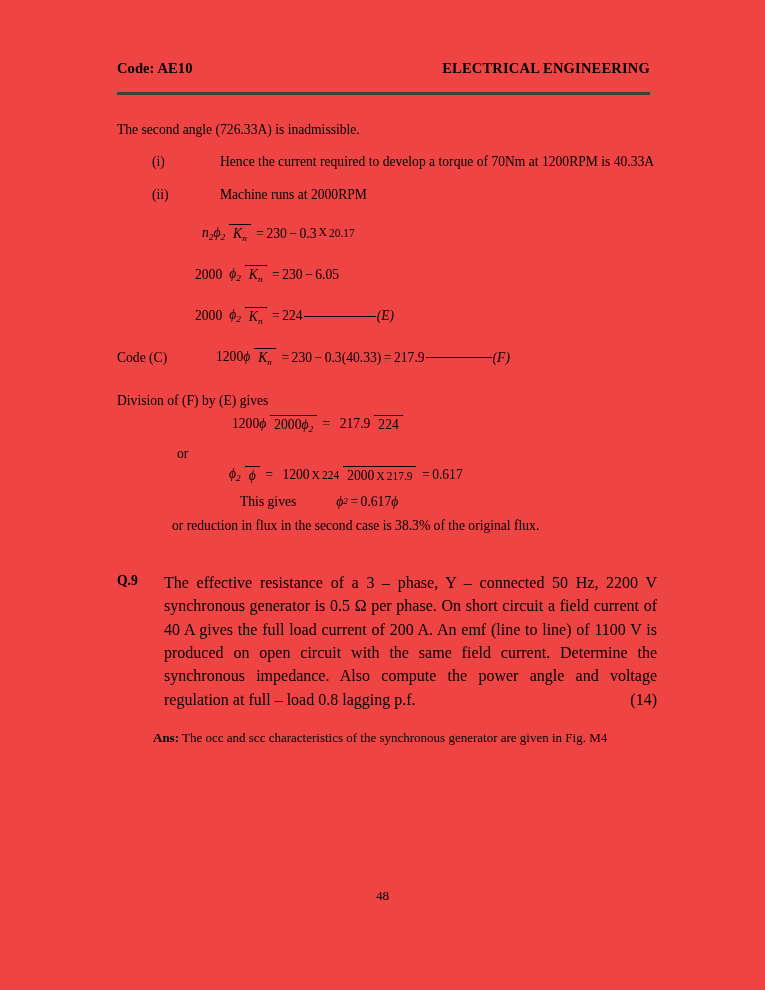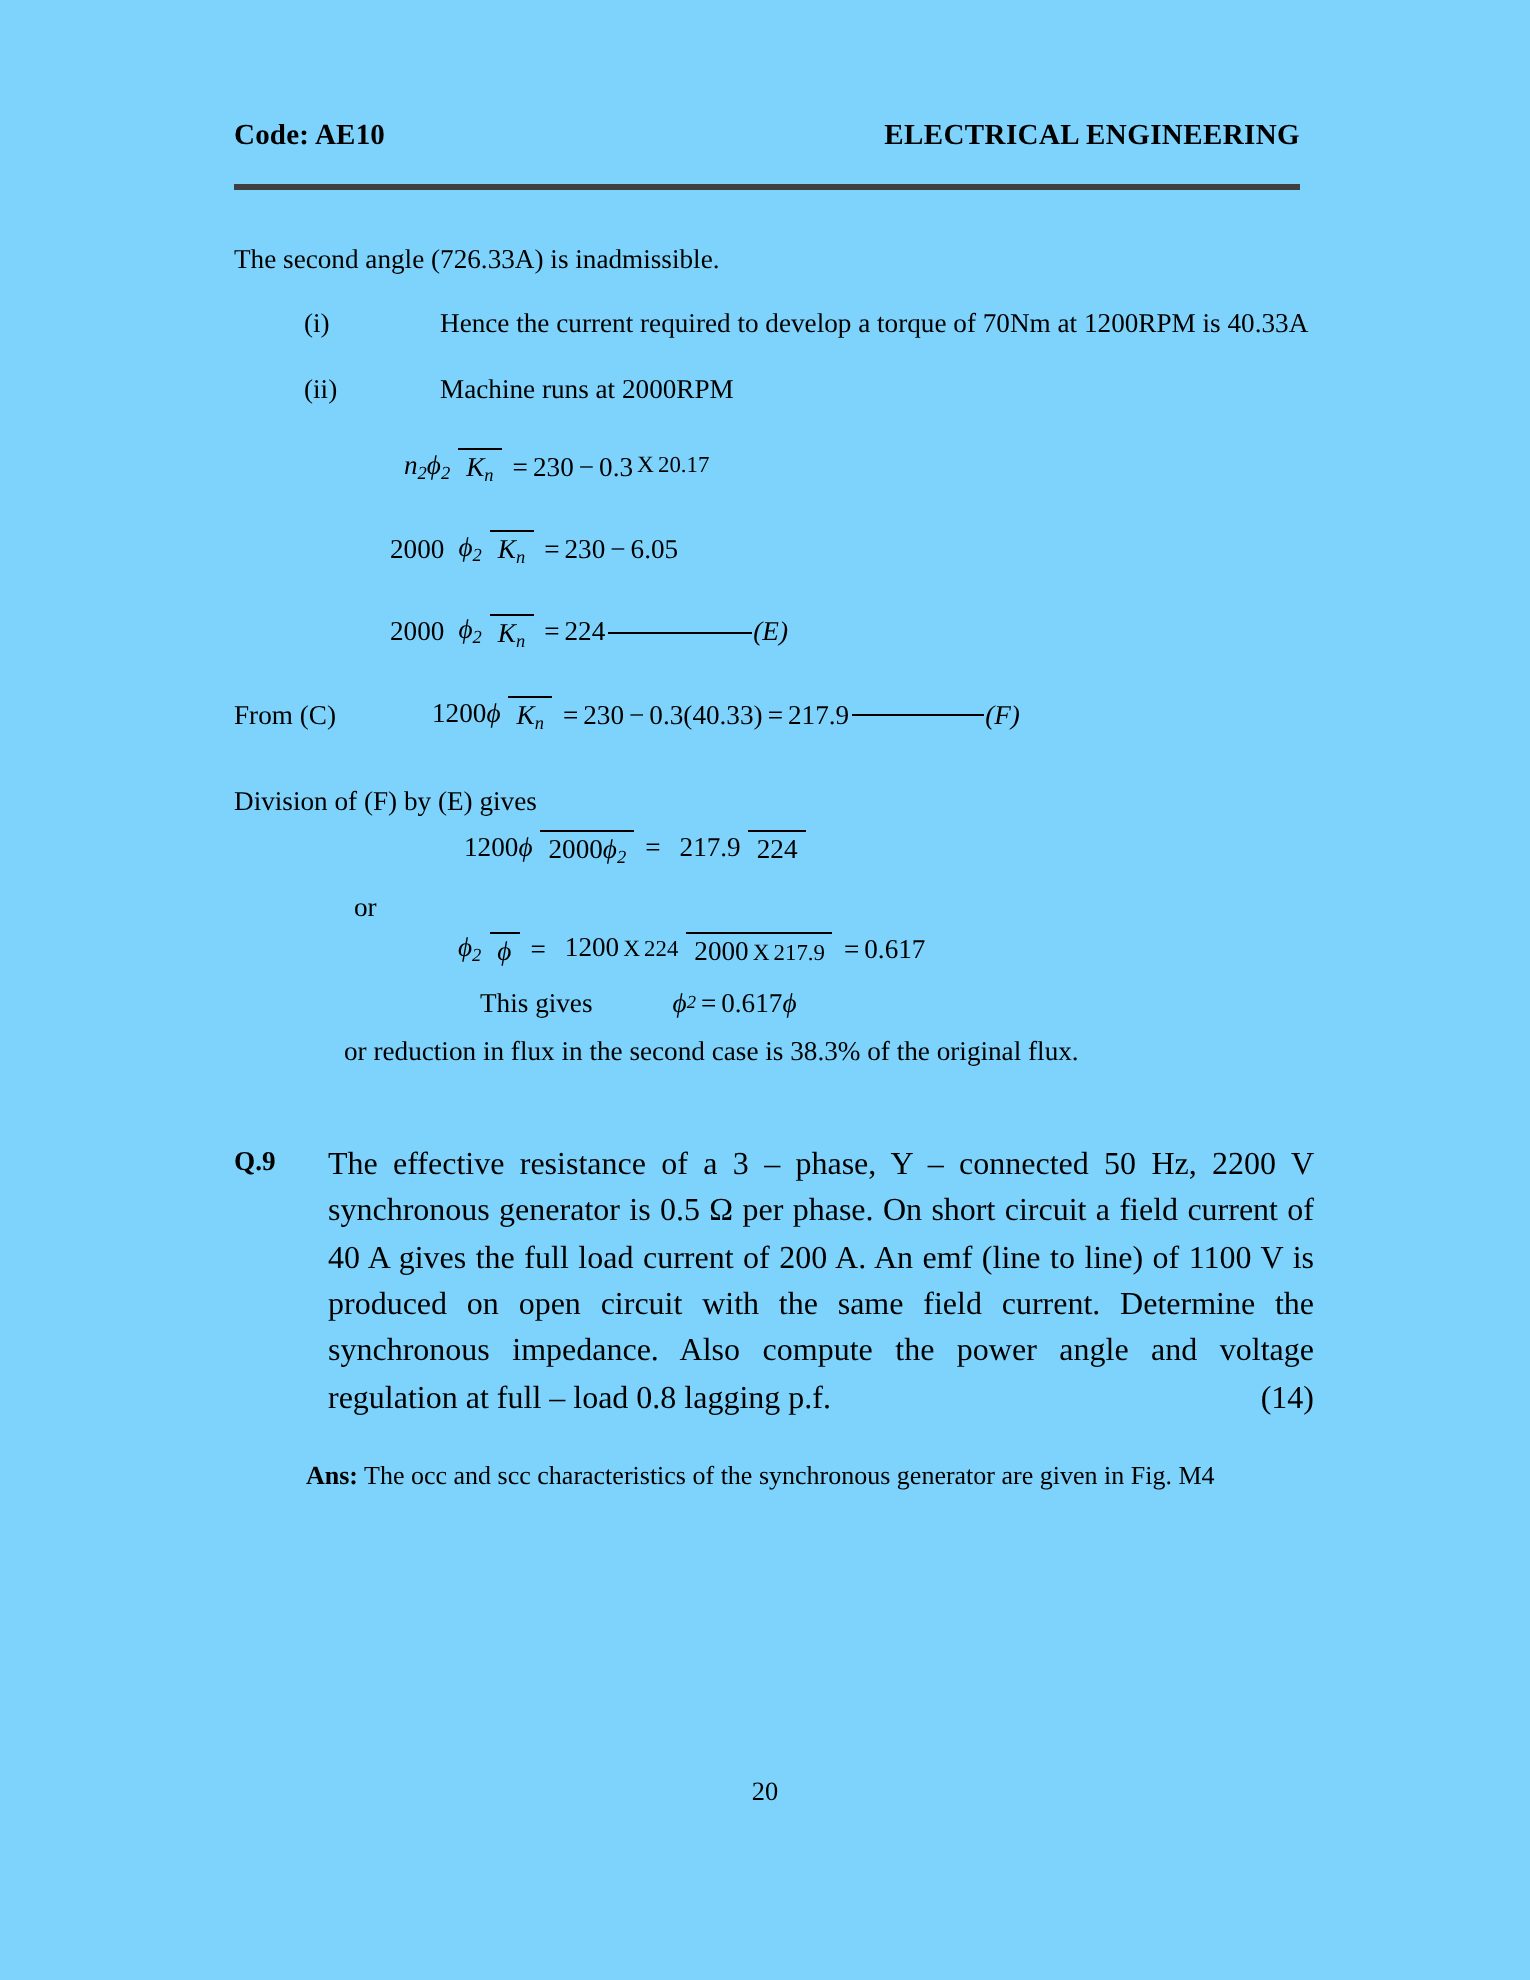--- a/index.html
+++ b/index.html
@@ -9,21 +9,21 @@
     background: #ffffff;
   }
   body {
     font-family: "Liberation Serif", "DejaVu Serif", serif;
     color: #000000;
   }
   .page {
     position: relative;
     width: 765px;
     height: 990px;
-    background: #7dd3fc;
+    background: #ef4444;
     overflow: hidden;
   }
 
   
   .header {
     position: absolute;
     left: 117px;
     top: 60px;
     width: 533px;
     display: flex;
@@ -247,21 +247,21 @@
           </span>
         </span>
         <span class="op">=</span>
         <span>224</span>
         <span class="leader" style="width:72px;"></span>
         <span class="it">(E)</span>
       </span>
     </div>
 
     <div class="eqline" style="margin-top:22px;">
-      <span class="eq-lead ind-fromc-label">From (C)</span>
+      <span class="eq-lead ind-fromc-label">Code (C)</span>
       <span class="math">
         <span class="frac">
           <span class="num">
             <span>1200</span><span class="it">ϕ</span>
           </span>
           <span class="den">
             <span class="it">K</span><sub>n</sub>
           </span>
         </span>
         <span class="op">=</span>
@@ -339,16 +339,16 @@
       <span class="qtext"><span>The effective resistance of a 3 – phase, Y – connected 50 Hz, 2200 V synchronous generator is 0.5 Ω per phase.  On short circuit a field current of 40 A gives the full load current of 200 A.  An emf (line to line) of 1100 V is produced on open circuit with the same field current.  Determine the synchronous impedance.  Also compute the power angle and voltage regulation at full – load 0.8 lagging p.f.</span> <span class="marks">(14)</span></span>
     </div>
 
     <div class="ansblock">
       <span class="anslabel">Ans:</span><span> The occ and scc characteristics of the synchronous generator are given in Fig. M4</span>
     </div>
 
   </div>
 
   <div class="footer">
-    <span>20</span>
+    <span>48</span>
   </div>
 
 </div>
 
 </body></html>

